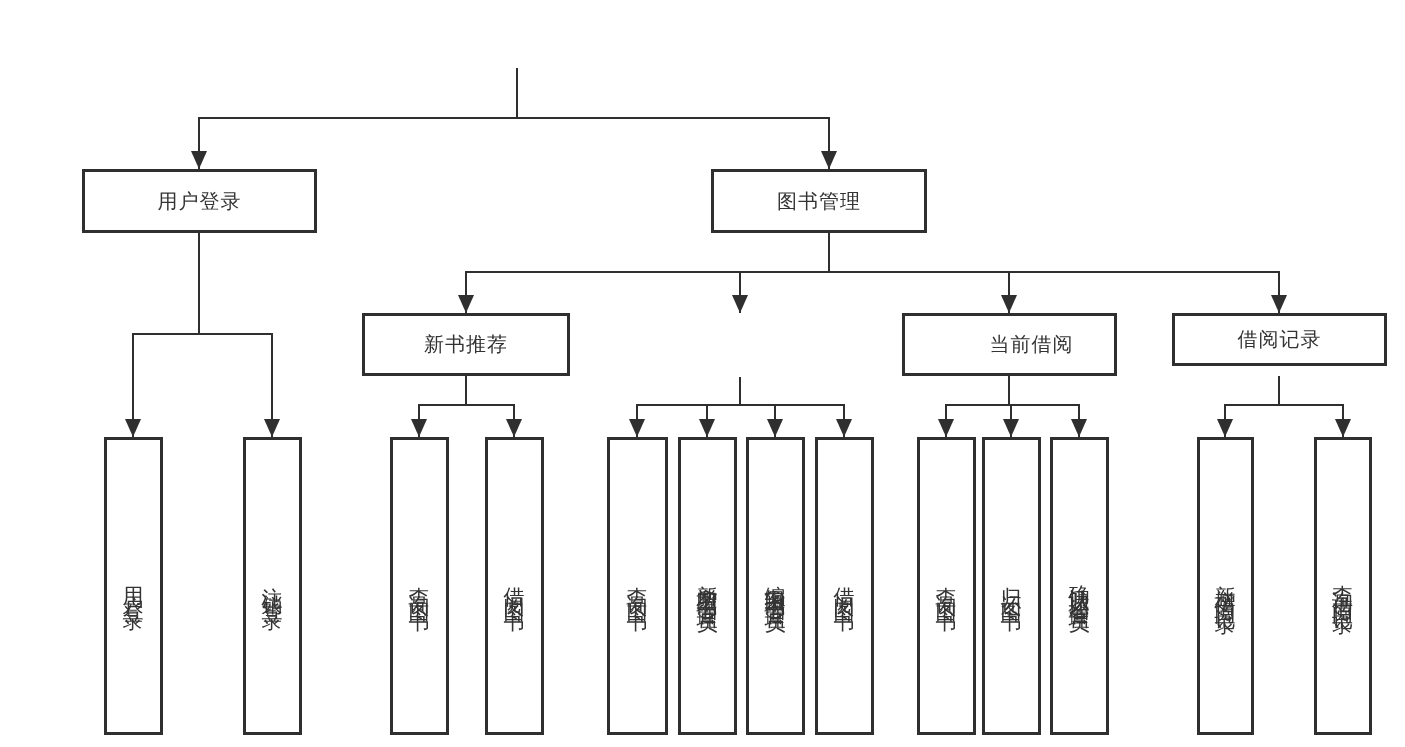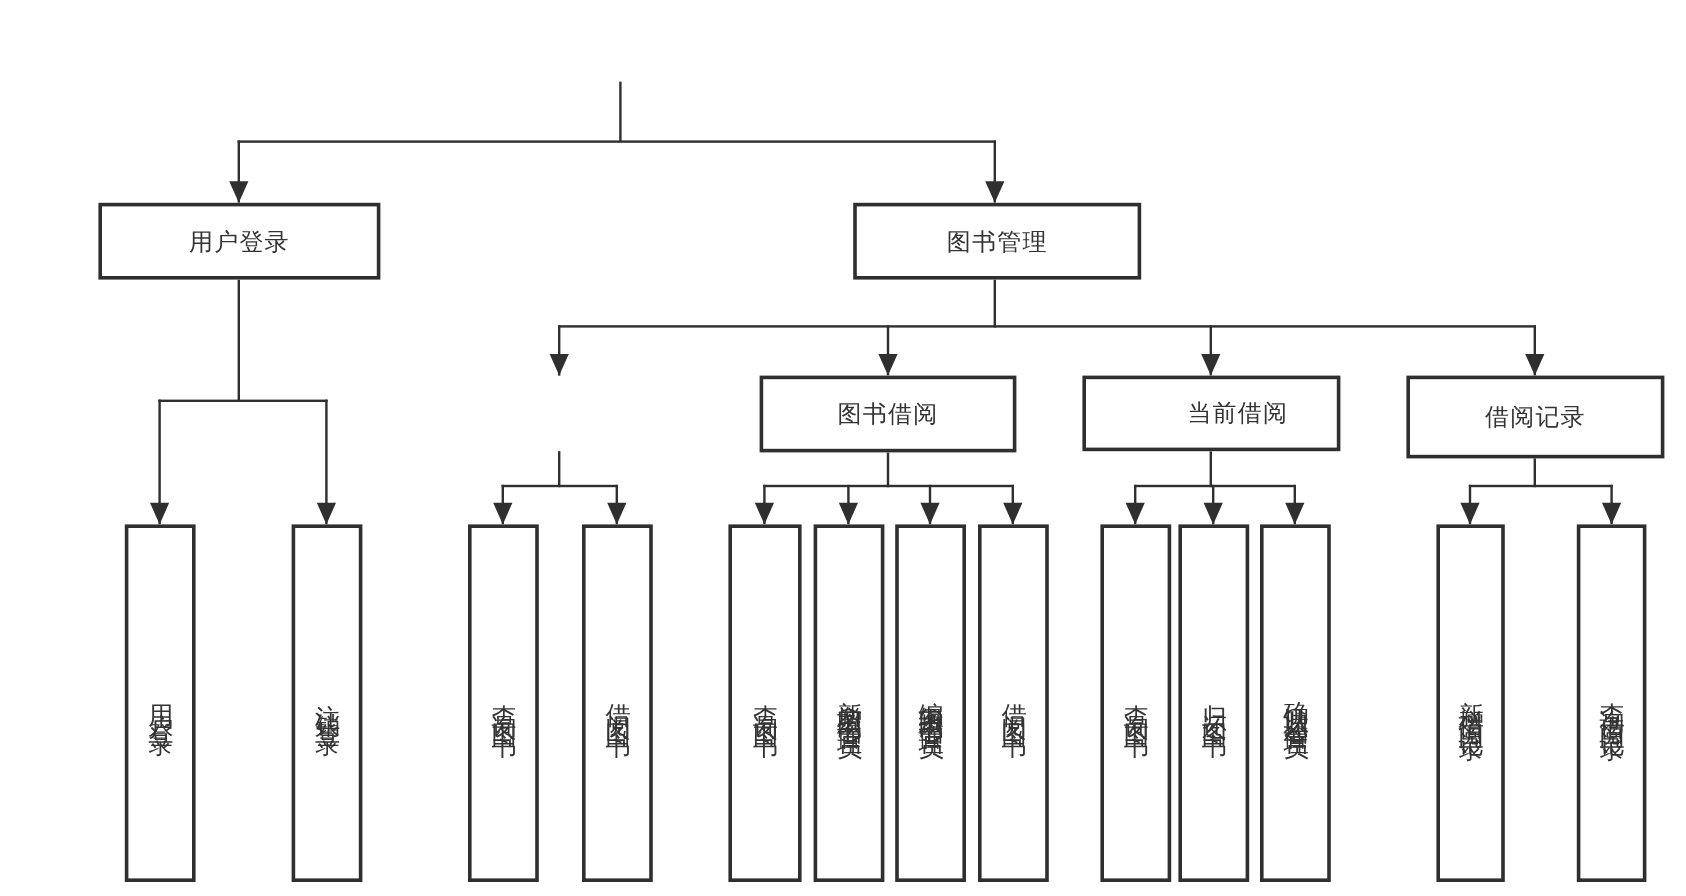--- a/index.html
+++ b/index.html
@@ -35,28 +35,28 @@
   }
 </style>
 </head>
 <body>
 
 <div class="canvas">
 
 
   <div class="hbox" style="left:82px;top:169px;width:235px;height:64px;">用户登录</div>
 
-  <div class="hbox" style="left:711px;top:169px;width:240px;height:64px;">图书管理</div>
+  <div class="hbox" style="left:711px;top:169px;width:216px;height:64px;">图书管理</div>
 
+  <div class="hbox" style="left:362px;top:313px;width:208px;height:63px;">新书推荐</div>
 
-  <div class="hbox" style="left:633px;top:313px;width:214px;height:64px;">图书借阅</div>
 
   <div class="hbox" style="left:902px;top:313px;width:215px;height:63px;padding-left:44px;">当前借阅</div>
 
-  <div class="hbox" style="left:1172px;top:313px;width:215px;height:69px;">借阅记录</div>
+  <div class="hbox" style="left:1172px;top:313px;width:215px;height:53px;">借阅记录</div>
 
   <div class="vbox" style="left:104px;top:437px;width:59px;height:298px;">用户登录</div>
   <div class="vbox" style="left:243px;top:437px;width:59px;height:298px;">注销登录</div>
 
   <div class="vbox" style="left:390px;top:437px;width:59px;height:298px;">查询图书</div>
   <div class="vbox" style="left:485px;top:437px;width:59px;height:298px;">借阅图书</div>
 
   <div class="vbox" style="left:607px;top:437px;width:61px;height:298px;">查询图书</div>
   <div class="vbox" style="left:678px;top:437px;width:59px;height:298px;letter-spacing:4px;">新增图书（管理员）</div>
   <div class="vbox" style="left:746px;top:437px;width:59px;height:298px;letter-spacing:4px;">编辑图书（管理员）</div>

